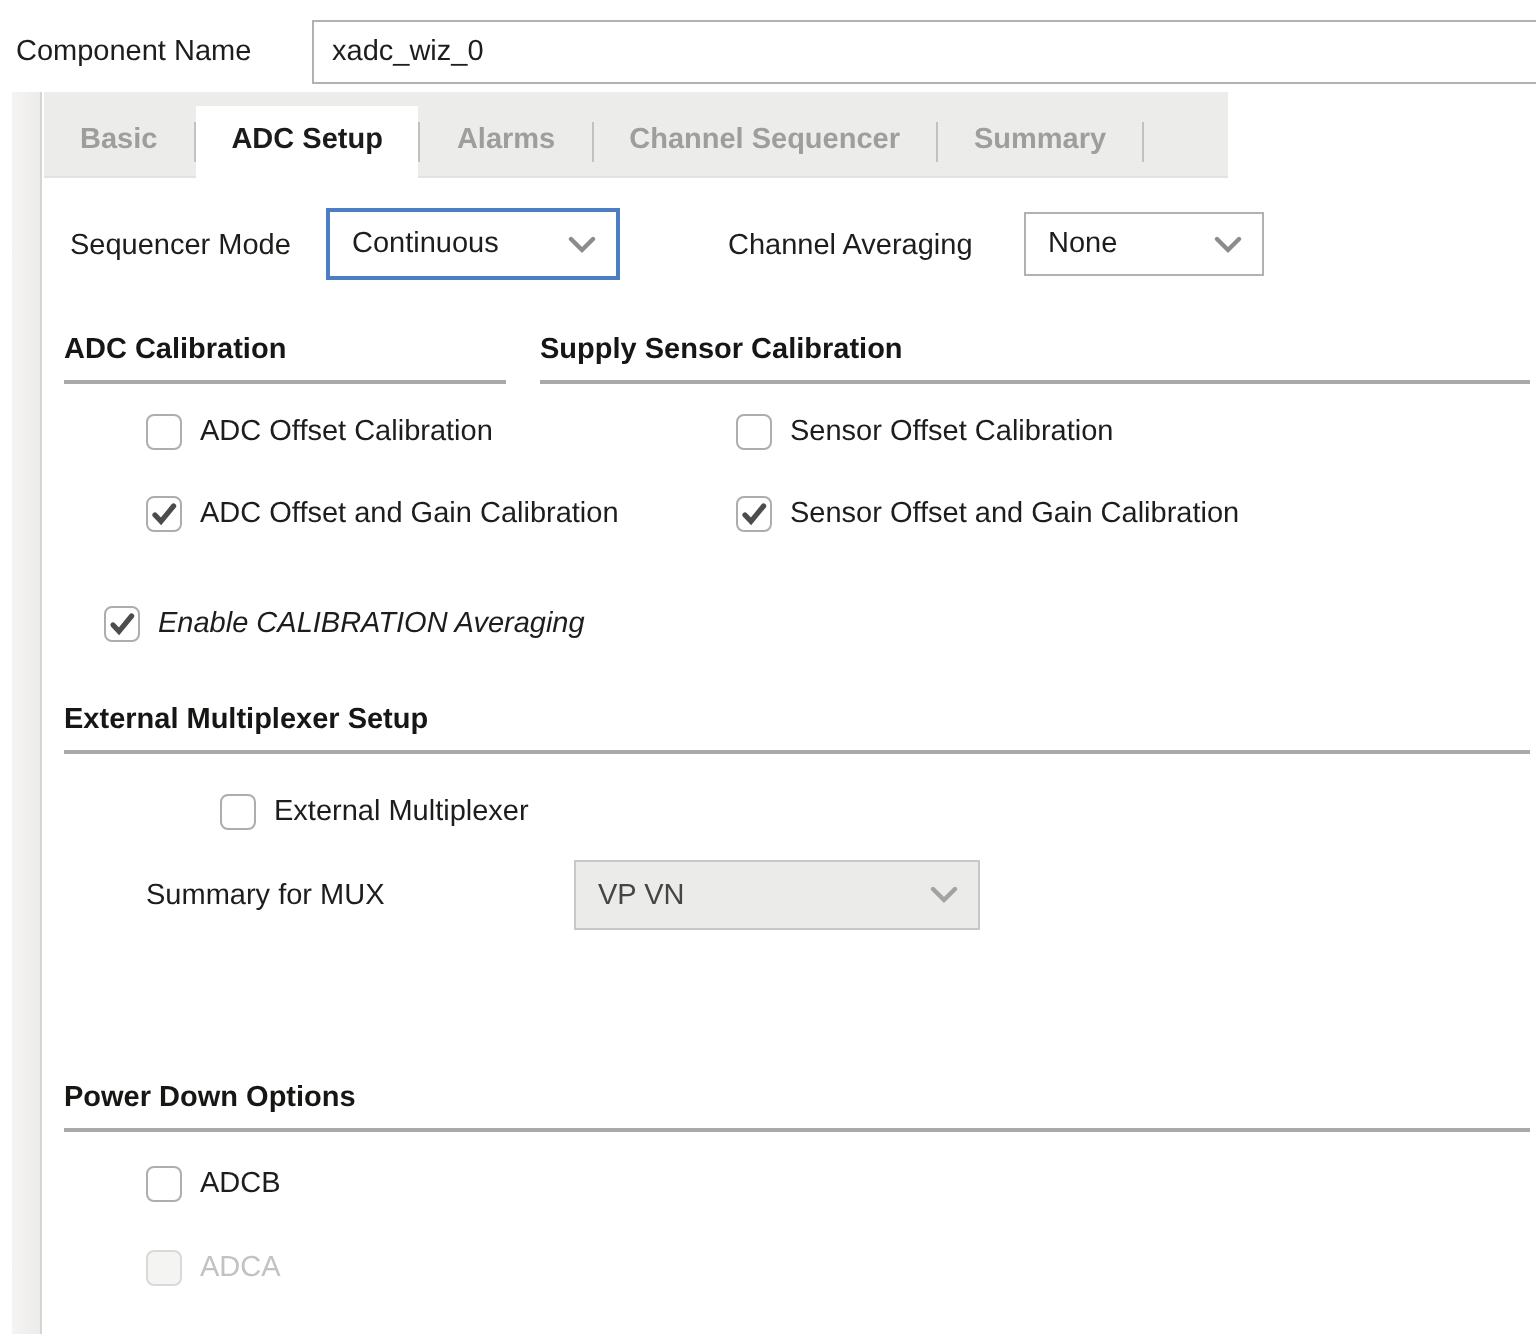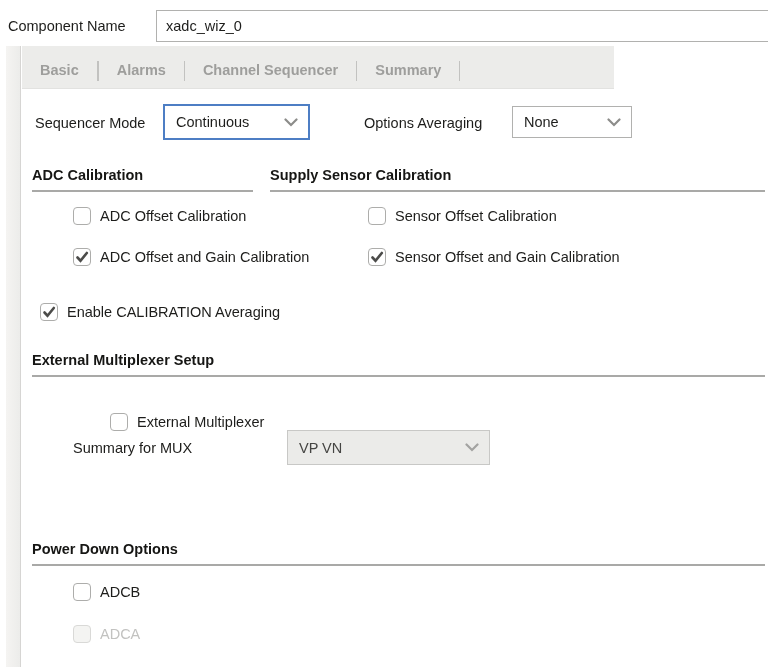--- a/index.html
+++ b/index.html
@@ -57,40 +57,41 @@
   <div class="name-label">Component Name</div>
   <input class="name-input" type="text" value="xadc_wiz_0" style="">
 
   <div class="gutter"></div>
 
   <div class="panel">
 
     <div class="tabbar">
       <div class="tab">Basic</div>
       <div class="tabsep"></div>
+      <div class="tab active">ADC Setup</div>
       <div class="tabsep"></div>
       <div class="tab">Alarms</div>
       <div class="tabsep"></div>
       <div class="tab">Channel Sequencer</div>
       <div class="tabsep"></div>
       <div class="tab">Summary</div>
       <div class="tabsep"></div>
     </div>
 
     <div class="content">
 
       <div class="fieldlabel" style="left:13px; top:26px;">Sequencer Mode</div>
       <div class="dropdown focused" style="left:141px; top:15px; width:147px; height:36px;">
         <span class="val">Continuous</span>
         <svg class="chev" width="14" height="9" viewBox="0 0 14 9">
             <path d="M1.5 1.5 L7 7 L12.5 1.5" stroke="#8c8c8a" stroke-width="2.2" fill="none" stroke-linecap="round"></path>
           </svg>
       </div>
 
-      <div class="fieldlabel" style="left:342px; top:26px;">Options Averaging</div>
+      <div class="fieldlabel" style="left:342px; top:26px;">Channel Averaging</div>
       <div class="dropdown" style="left:490px; top:17px; width:120px; height:32px;">
         <span class="val">None</span>
         <svg class="chev" width="14" height="9" viewBox="0 0 14 9">
             <path d="M1.5 1.5 L7 7 L12.5 1.5" stroke="#8c8c8a" stroke-width="2.2" fill="none" stroke-linecap="round"></path>
           </svg>
       </div>
 
       <div class="sechead" style="left:10px; top:78px; width:221px;">ADC Calibration</div>
       <div class="sechead" style="left:248px; top:78px; width:495px;">Supply Sensor Calibration</div>
 
@@ -113,32 +114,32 @@
       </div>
       <div class="cbrow" style="left:346px; top:159px;">
         <span class="cbbox">
           <svg width="14" height="13" viewBox="0 0 14 13">
               <path d="M2.5 6.5 L5.5 9.7 L11.8 2" stroke="#4c4c4a" stroke-width="2.6" fill="none" stroke-linecap="round"></path>
             </svg>
         </span>
         <span class="cblabel">Sensor Offset and Gain Calibration</span>
       </div>
 
-      <div class="cbrow" style="left:18px; top:214px;">
+      <div class="cbrow" style="left:30px; top:214px;font-style:italic;">
         <span class="cbbox">
           <svg width="14" height="13" viewBox="0 0 14 13">
               <path d="M2.5 6.5 L5.5 9.7 L11.8 2" stroke="#4c4c4a" stroke-width="2.6" fill="none" stroke-linecap="round"></path>
             </svg>
         </span>
         <span class="cblabel">Enable CALIBRATION Averaging</span>
       </div>
 
       <div class="sechead" style="left:10px; top:263px; width:733px;">External Multiplexer Setup</div>
 
-      <div class="cbrow" style="left:51px; top:324px;padding-left:37px;">
+      <div class="cbrow" style="left:51px; top:308px;padding-left:37px;">
         <span class="cbbox"></span>
         <span class="cblabel">External Multiplexer</span>
       </div>
 
       <div class="fieldlabel" style="left:51px; top:351px;">Summary for MUX</div>
       <div class="dropdown disabled" style="left:265px; top:341px; width:203px; height:35px;">
         <span class="val">VP VN</span>
         <svg class="chev" width="14" height="9" viewBox="0 0 14 9">
             <path d="M1.5 1.5 L7 7 L12.5 1.5" stroke="#a3a3a1" stroke-width="2.2" fill="none" stroke-linecap="round"></path>
           </svg>

